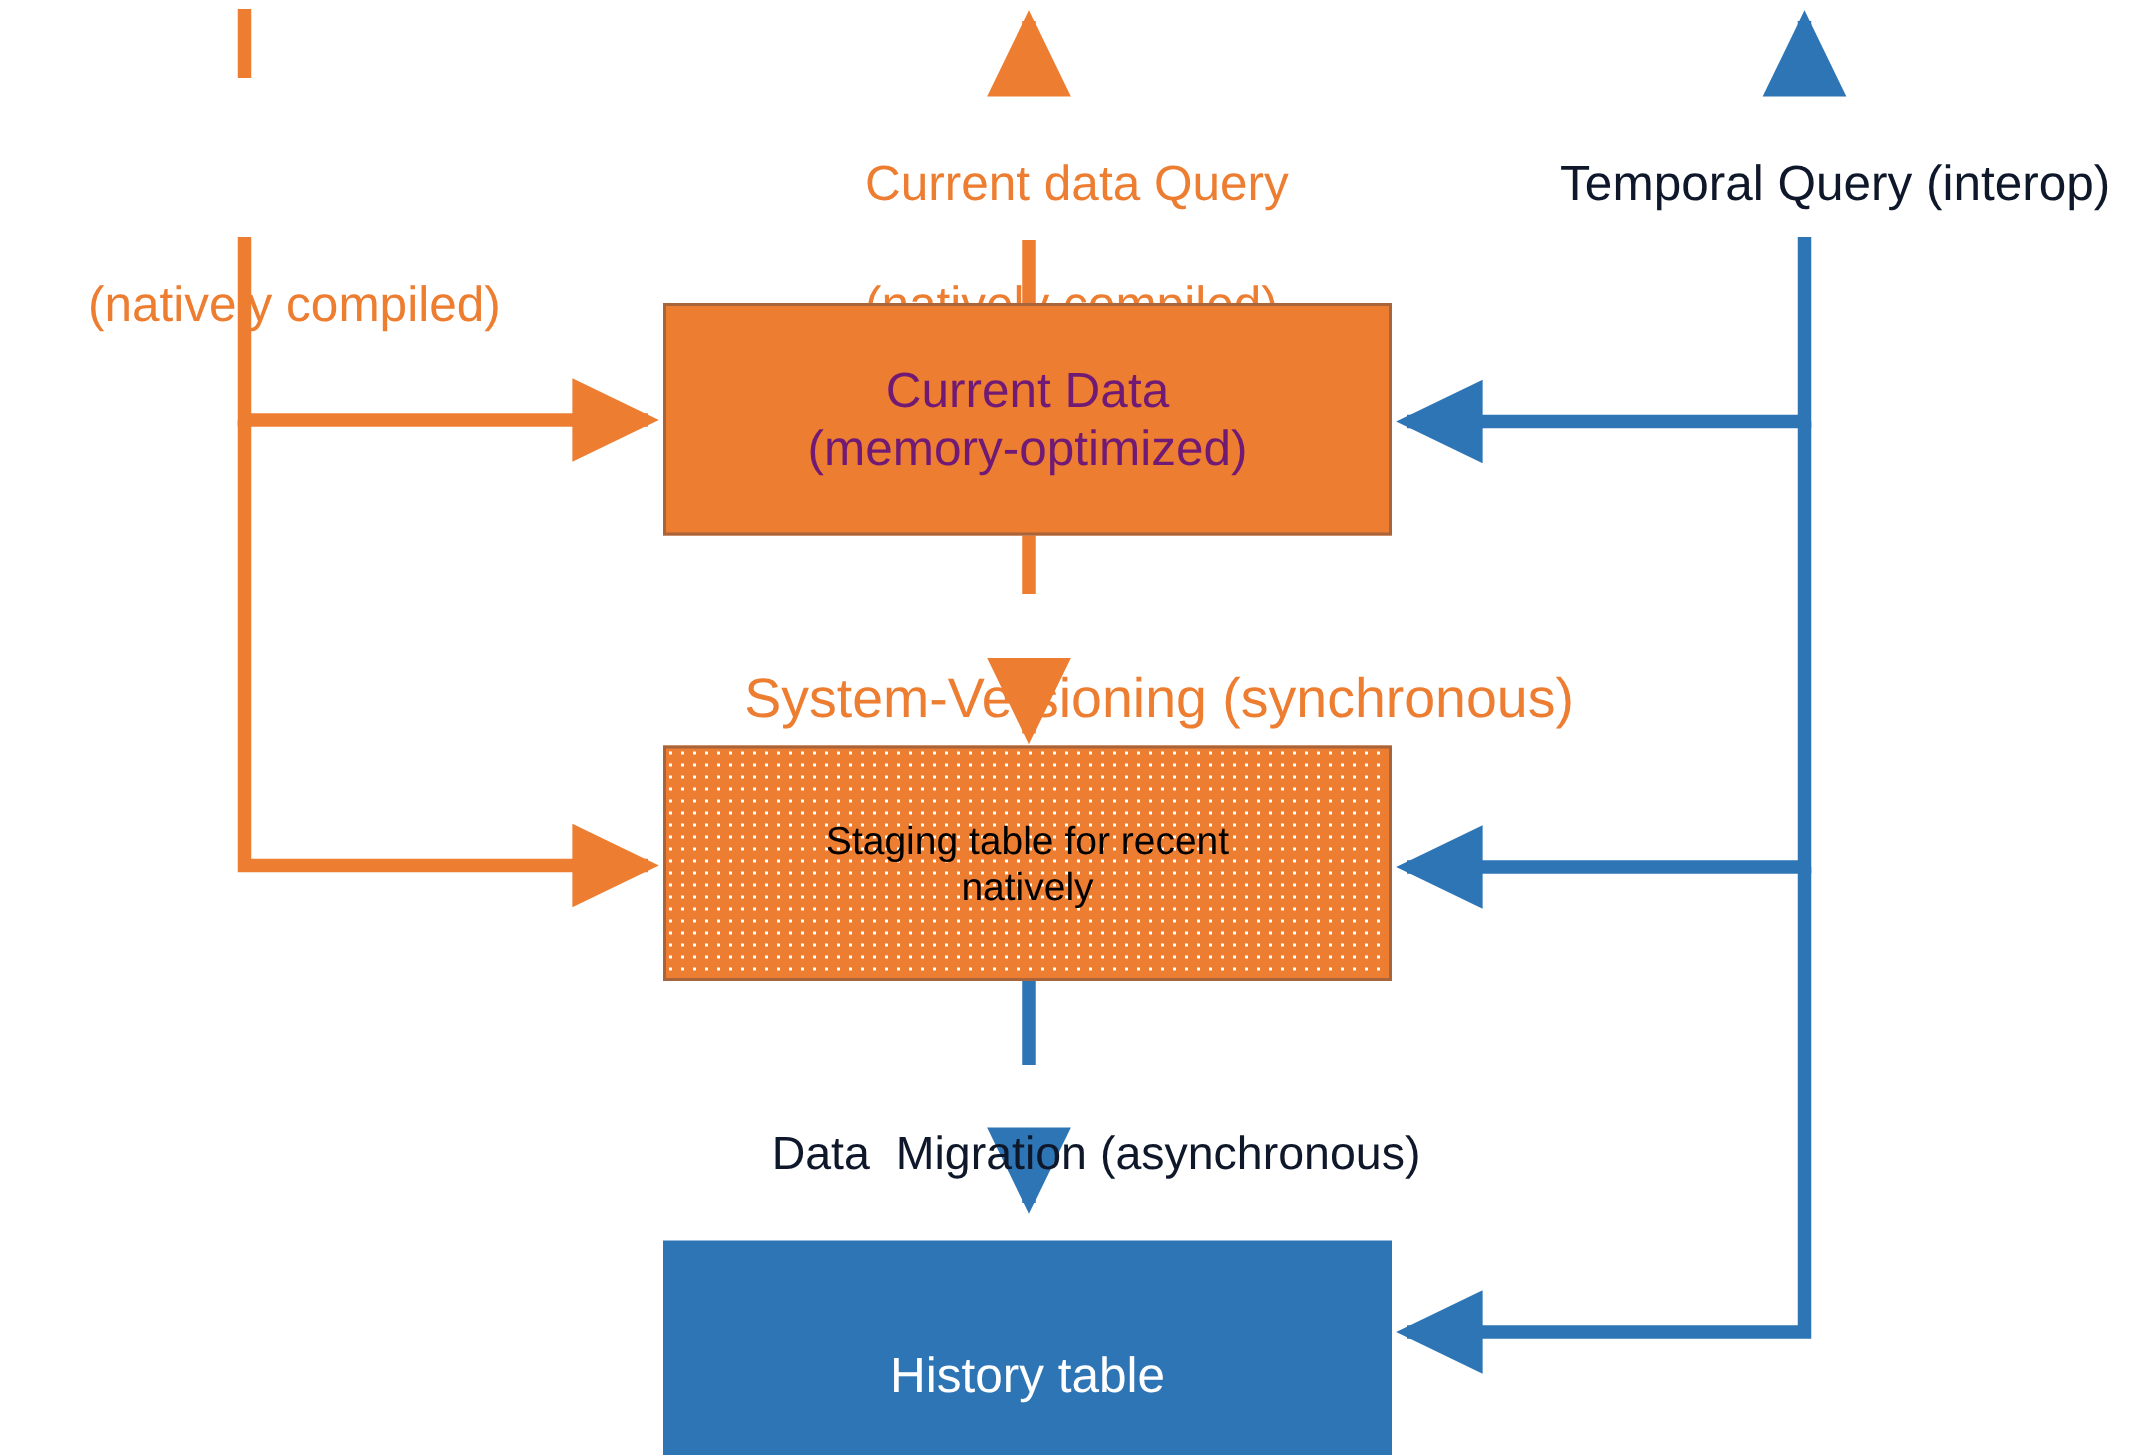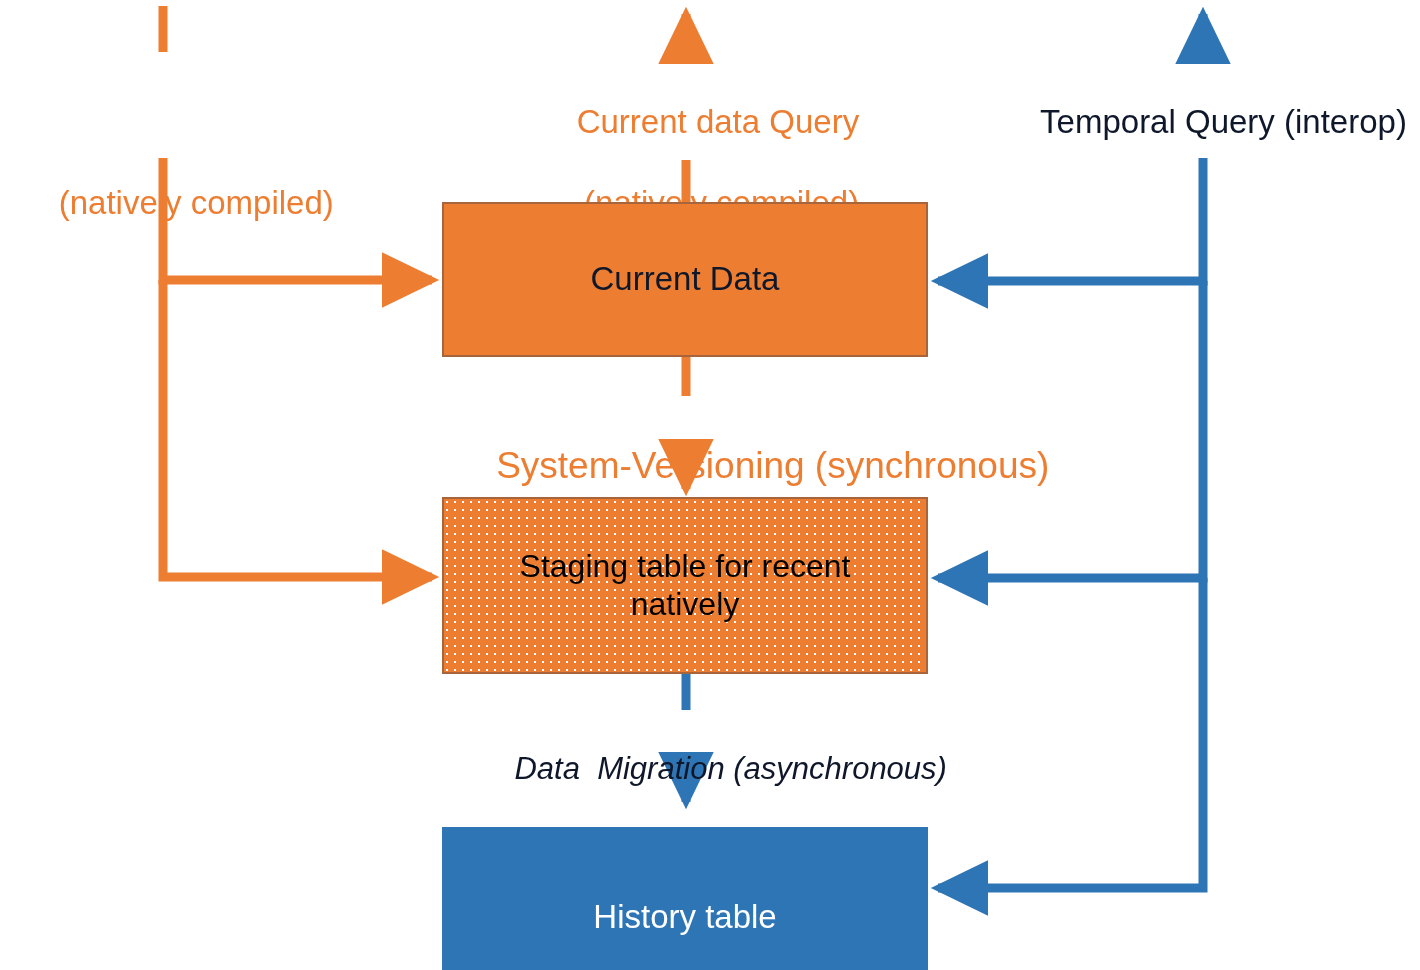--- a/index.html
+++ b/index.html
@@ -42,33 +42,33 @@
     white-space: nowrap;
   }
 
   #node-current-data {
     left: 442px;
     top: 202px;
     width: 486px;
     height: 155px;
     background: #ED7D31;
     border: 2px solid #A8653B;
-    color: #0f172a;
+    color: #701a75;
     font-size: 33px;
   }
 
   #node-staging-table {
     left: 442px;
     top: 497px;
     width: 486px;
-    height: 177px;
+    height: 157px;
     background: #ED7D31;
     border: 2px solid #A8653B;
     color: #000000;
-    font-size: 32px;
+    font-size: 26px;
     background-image:
       radial-gradient(circle at 1px 1px, #FFFFFF 1.1px, rgba(255,255,255,0) 1.3px);
     background-size: 8px 8px;
     background-position: 2px 2px;
   }
 
   #node-history-table {
     left: 442px;
     top: 827px;
     width: 486px;
@@ -90,37 +90,35 @@
 
   #label-dml {
     left: 22px;
     top: 62px;
     font-size: 33px;
   }
   #label-current-query {
     left: 540px;
     top: 62px;
     font-size: 33px;
-    text-align: right;
   }
   #label-temporal-query {
     left: 1004px;
     top: 62px;
     font-size: 33px;
   }
   #label-system-versioning {
     left: 455px;
     top: 398px;
     font-size: 37px;
   }
   #label-data-migration {
     left: 480px;
     top: 712px;
     font-size: 31px;
-    font-style: italic;
   }
 </style>
 </head>
 <body>
 
 <div id="diagram-root">
 
   <svg id="wire-layer" viewBox="0 0 1420 970" width="1420" height="970" xmlns="http://www.w3.org/2000/svg">
     <defs>
       <marker id="arrow-orange-right" markerWidth="7" markerHeight="7" refX="5.6" refY="3.5" orient="auto" markerUnits="strokeWidth">
@@ -196,20 +194,21 @@
   <div class="caption orange" id="label-system-versioning">
     <span class="line">System-Versioning (synchronous)</span>
   </div>
 
   <div class="caption blue" id="label-data-migration">
     <span class="line">Data  Migration (asynchronous)</span>
   </div>
 
   <div class="node" id="node-current-data">
     <span class="line">Current Data</span>
+    <span class="line">(memory-optimized)</span>
   </div>
 
   <div class="node" id="node-staging-table">
     <span class="line">Staging table for recent</span>
     <span class="line">natively</span>
   </div>
 
   <div class="node" id="node-history-table">
     <span class="line">History table</span>
   </div>

